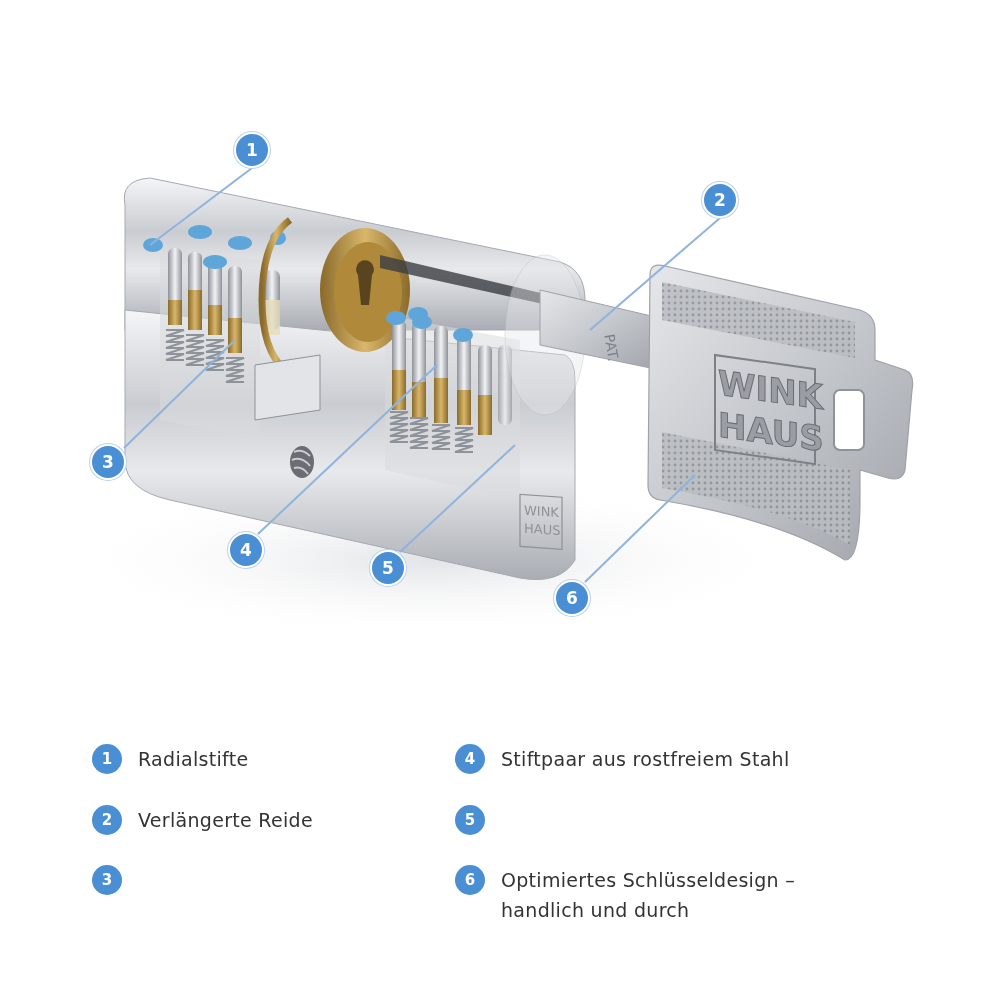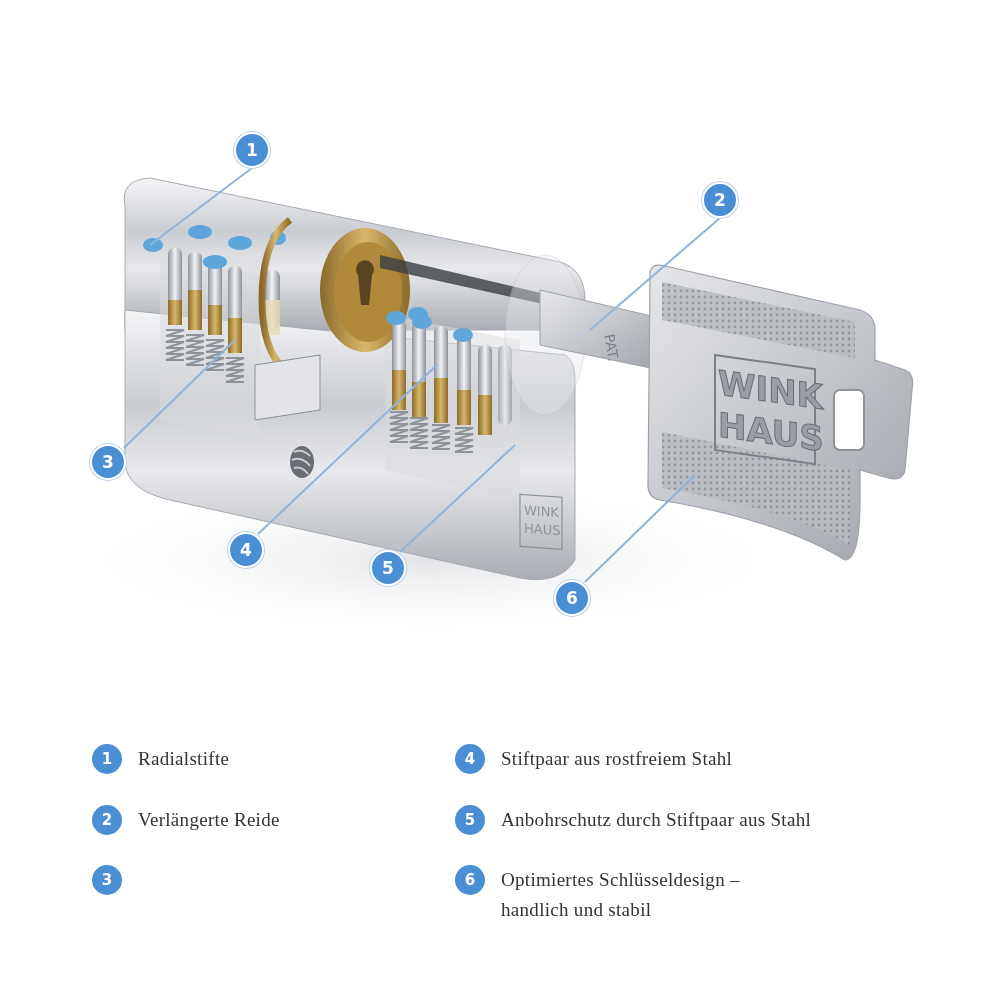--- a/index.html
+++ b/index.html
@@ -19,21 +19,21 @@
     }
     .legend { position: absolute; top: 740px; left: 0; width: 1000px; }
     .legend-item { position: absolute; display: flex; align-items: flex-start; }
     .legend-badge {
       width: 30px; height: 30px; border-radius: 50%; background: #4a8fd4;
       color: #fff; font-size: 15px; font-weight: bold;
       display: flex; align-items: center; justify-content: center;
       flex: none; margin-right: 16px;
     }
     .legend-text {
-      font-size: 19px; color: #333333; line-height: 30px; letter-spacing: 0.3px; font-family: Liberation Serif, serif;
+      font-size: 19px; color: #333333; line-height: 30px; letter-spacing: 0.3px;
     }
     .legend-text .line { display: block; }
   </style>
 </head>
 <body>
 
 <div class="stage">
   <svg width="1000" height="700" viewBox="0 0 1000 700">
     <defs>
       <linearGradient id="steel" x1="0" y1="0" x2="0" y2="1">
@@ -206,22 +206,21 @@
   </div>
   <div class="legend-item" style="left:92px; top:125px;">
     <span class="legend-badge">3</span>
   </div>
   <div class="legend-item" style="left:455px; top:4px;">
     <span class="legend-badge">4</span>
     <span class="legend-text">Stiftpaar aus rostfreiem Stahl</span>
   </div>
   <div class="legend-item" style="left:455px; top:65px;">
     <span class="legend-badge">5</span>
-    <span class="legend-text">Anbohrschutz durch Stiftpaar aus Stahl</span>
   </div>
   <div class="legend-item" style="left:455px; top:125px;">
     <span class="legend-badge">6</span>
     <span class="legend-text">
       <span class="line">Optimiertes Schlüsseldesign –</span>
-      <span class="line">handlich und stabil</span>
+      <span class="line">handlich und durch</span>
     </span>
   </div>
 </div>
 
 </body></html>

